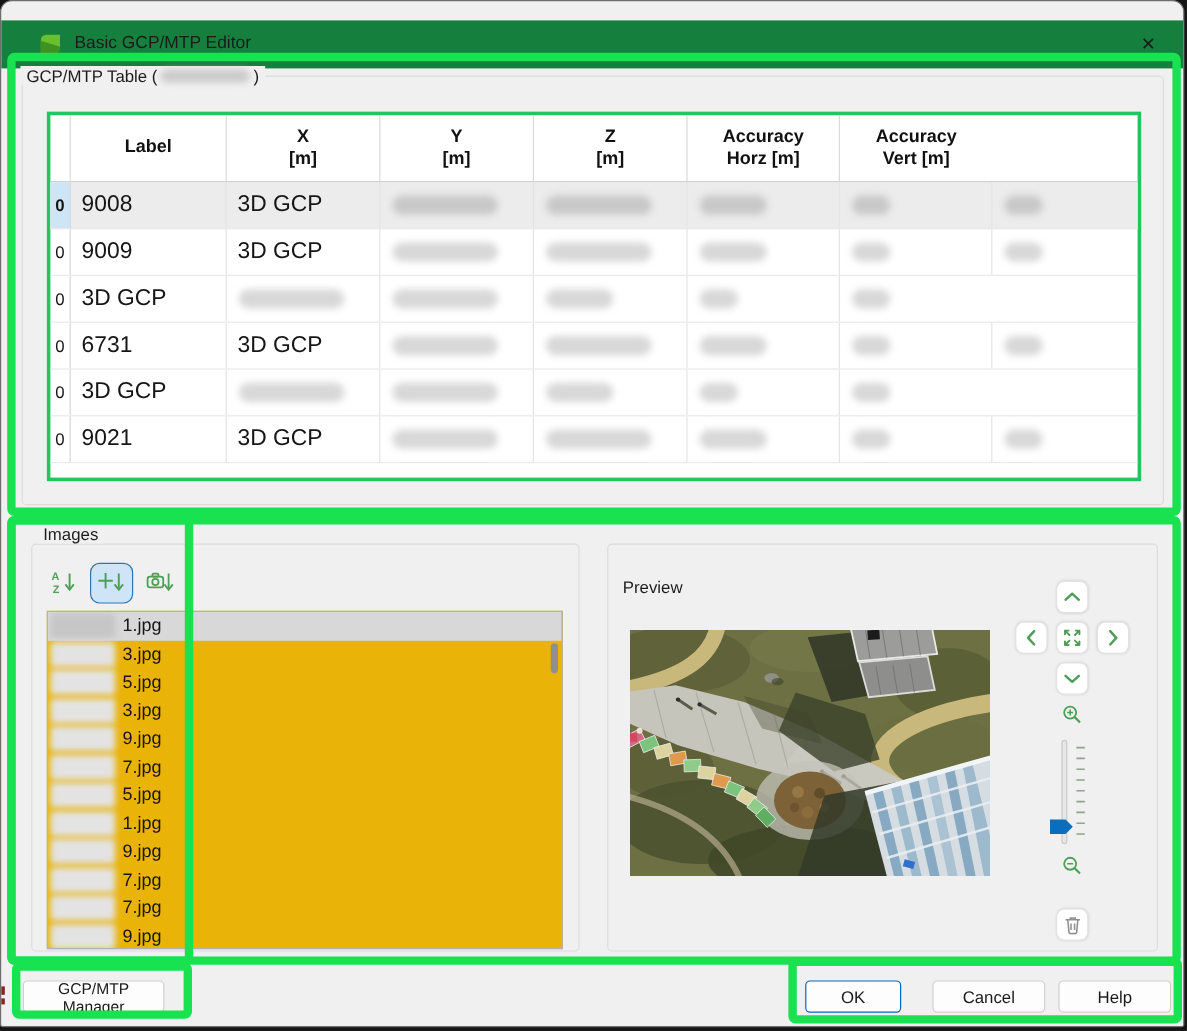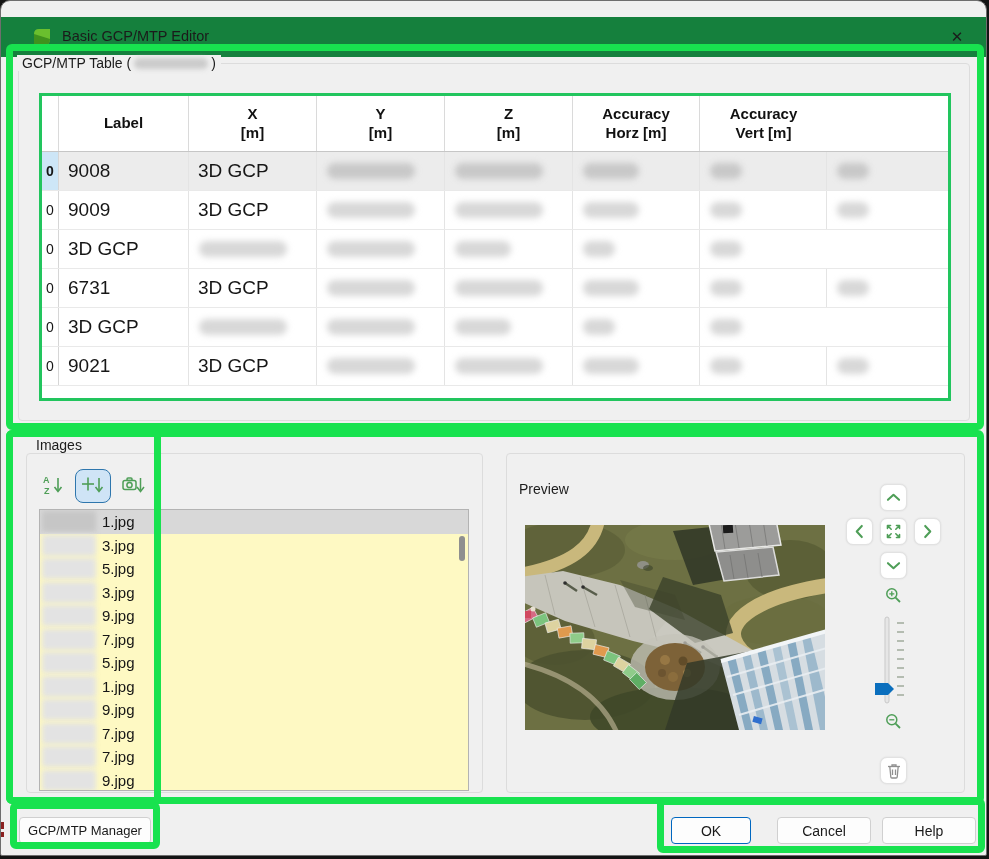--- a/index.html
+++ b/index.html
@@ -28,21 +28,21 @@
   .brow .num{text-align:center;font-size:14px;border-right:1px solid #d6d6d6;}
   .brow .txt{padding-left:9px;}
   .brow.sel{background:#ececec;}
   .brow.sel .num{background:#cde6f7;font-weight:bold;}
   .blob{height:16px;border-radius:8px;background:#d8d8d8;filter:blur(3px);margin:11px 0 0 10px;}
   .sel .blob{background:#c8c8c8;}
   .bw-x{width:88px}.bw-y{width:88px}.bw-z{width:56px}.bw-a{width:32px}
   .inlineblob{display:inline-block;width:74px;height:11px;border-radius:6px;background:#cbcbcb;filter:blur(2.5px);vertical-align:-1px;margin:0 3px;}
   .sortcaret{position:absolute;left:112px;top:94px;}
   
-  .imglist{position:absolute;left:38px;top:508px;width:430px;height:282px;background:#fef9c3;border:1px solid #b3b3b3;box-sizing:border-box;overflow:hidden;}
+  .imglist{position:absolute;left:38px;top:508px;width:430px;height:282px;background:#eab308;border:1px solid #b3b3b3;box-sizing:border-box;overflow:hidden;}
   .imgitem{display:flex;height:23.5px;align-items:center;cursor:pointer;}
   .imgitem .thumb{width:54px;height:21px;margin-left:2px;background:#e3e3e3;filter:blur(2.5px);border-radius:2px;flex:none;}
   .imgitem .fname{margin-left:6px;font-size:15px;color:#161616;}
   .imgitem.sel{background:#d8d8d8;}
   .imgitem.sel .thumb{background:#c6c6c6;}
   .scrollthumb{position:absolute;right:3px;top:26px;width:6px;height:25px;background:#8f8f8f;border-radius:3px;}
   .flatic{position:absolute;width:26px;height:26px;cursor:pointer;}
   .togglebtn{position:absolute;left:74px;top:468px;width:36px;height:34px;border:1.5px solid #2e76ad;border-radius:8px;
              background:#cfe4f6;box-sizing:border-box;display:flex;align-items:center;justify-content:center;cursor:pointer;}
   
@@ -476,21 +476,21 @@
   <div class="navbtn" style="left:879px;top:756px;">
     <svg width="16" height="17" viewBox="0 0 16 17" fill="none" stroke="#8f8f8f" stroke-width="1.3">
       <path d="M2 4.5 H14"></path>
           <path d="M6 4.5 V3 H10 V4.5"></path>
       <path d="M3.8 4.5 L4.8 15 Q4.9 16 5.9 16 H10.1 Q11.1 16 11.2 15 L12.2 4.5"></path>
       <line x1="6.5" y1="7.5" x2="6.5" y2="13"></line>
           <line x1="9.5" y1="7.5" x2="9.5" y2="13"></line>
     </svg>
   </div>
 
-  <button class="btn" style="left:18px;top:816px;width:132px;font-size:13px;">GCP/MTP Manager</button>
+  <button class="btn" style="left:18px;top:816px;width:118px;font-size:13px;">GCP/MTP Manager</button>
   <button class="btn primary" style="left:670px;top:816px;width:80px;">OK</button>
   <button class="btn" style="left:776px;top:816px;width:94px;">Cancel</button>
   <button class="btn" style="left:881px;top:816px;width:94px;">Help</button>
 
   <div class="anno" style="left:5px;top:43px;width:978px;height:386px;"></div>
   <div class="anno" style="left:5px;top:429px;width:978px;height:374px;"></div>
   <div class="anno" style="left:5px;top:429px;width:155px;height:374px;"></div>
   <div class="anno" style="left:9px;top:801px;width:150px;height:47px;"></div>
   <div class="anno" style="left:656px;top:797px;width:328px;height:55px;"></div>
   <div class="artifact" style="top:821px;height:7px;"></div>

